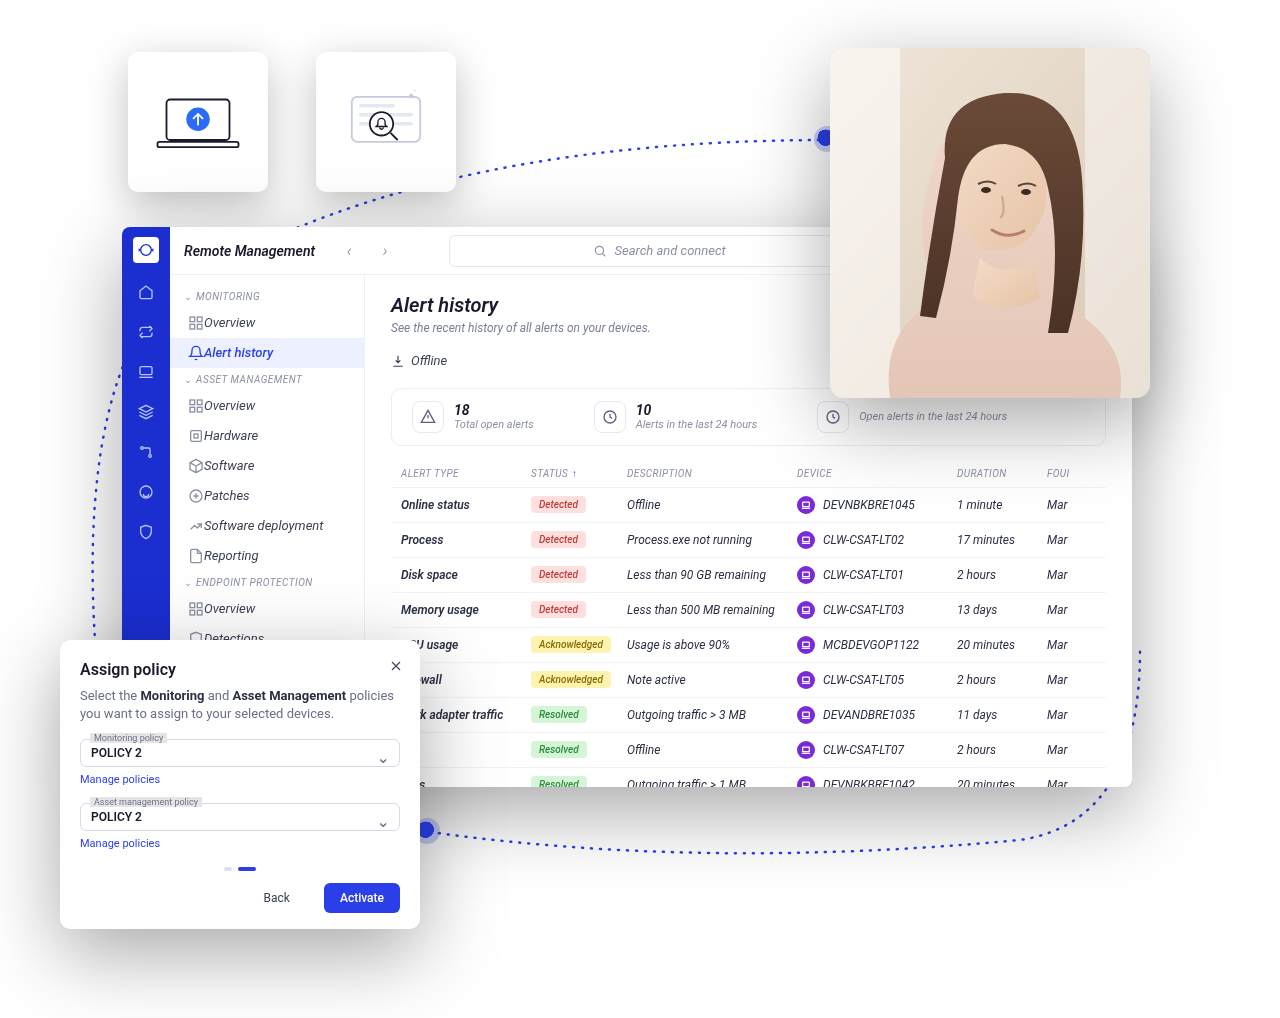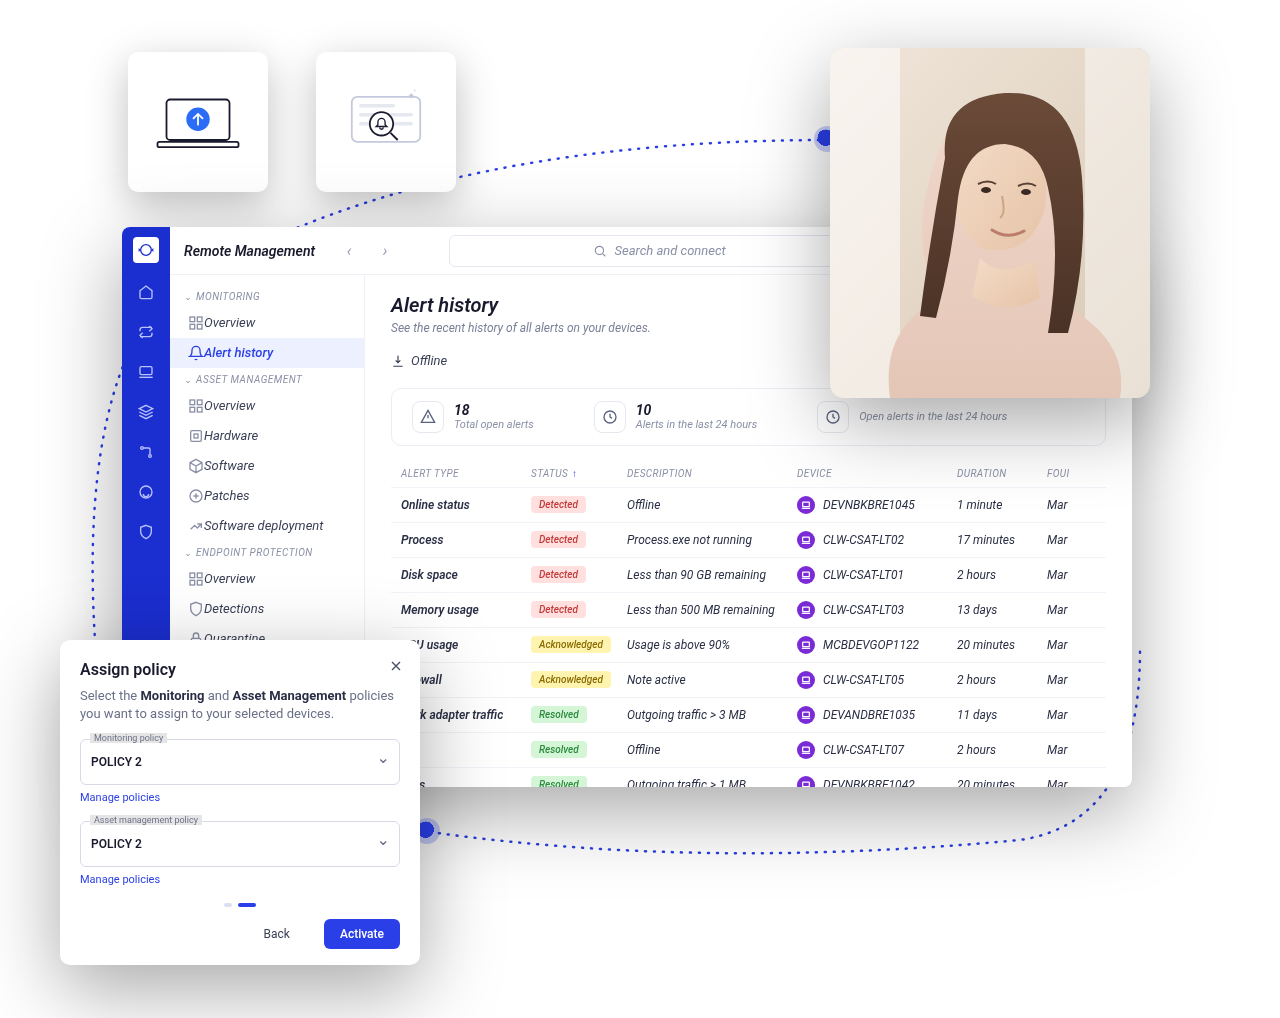--- a/index.html
+++ b/index.html
@@ -58,21 +58,21 @@
   .sort-arrow { color:#2a3fe8; font-weight:700; margin-left:4px;}
 
   
   .dialog { position: absolute; top: 640px; left: 60px; width: 360px; background: #fff; border-radius: 10px; box-shadow: 0 24px 80px rgba(0,0,0,0.35); padding: 20px 20px 16px; z-index: 3; }
   .dlg-title { font-size: 16px; font-weight: 600; color: #1a1a2e; }
   .dlg-close { position: absolute; right: 16px; top: 18px; color: #4a4f66; cursor: pointer; }
   .dlg-desc { font-size: 13px; color: #6b7088; margin-top: 8px; line-height: 1.4; }
   .dlg-desc b { color:#2b2f45; }
   .field { position: relative; margin-top: 16px; }
   .field label { position: absolute; top: -6px; left: 10px; background: #e5e5e5; padding: 0 4px; font-size: 9px; color: #6b7088; }
-  .field select { width: 100%; height: 46px; border: 1px solid #d7dae5; border-radius: 6px; padding: 0 10px; font-size: 12px; font-weight:600; color:#1a1a2e; appearance:none; background:#fff;}
+  .field select { width: 100%; height: 28px; border: 1px solid #d7dae5; border-radius: 6px; padding: 0 10px; font-size: 12px; font-weight:600; color:#1a1a2e; appearance:none; background:#fff;}
   .field .chev { position:absolute; right:10px; top:9px; color:#6b7088; pointer-events:none;}
   .manage { font-size: 11px; color: #2a3fe8; margin-top: 6px; display: inline-block; cursor: pointer; }
   .dots { display: flex; gap: 6px; justify-content: center; margin-top: 16px; }
   .dots span { width: 8px; height: 4px; border-radius: 2px; background: #dcdff0; }
   .dots span.on { width: 18px; background: #2a3fe8; }
   .dlg-actions { display: flex; justify-content: flex-end; gap: 24px; margin-top: 12px; align-items:center;}
   .btn-back { background: none; border: none; font-size: 12px; color: #3a3f55; cursor: pointer; padding:8px 10px;}
   .btn-primary { background: #2a3fe8; color: #fff; border: none; border-radius: 6px; padding: 8px 16px; font-size: 12px; font-weight: 500; cursor: pointer; text-align: center; }
 
   
@@ -228,20 +228,26 @@
               <circle cx="12" cy="12" r="9"></circle>
               <path d="M8 12h8M12 8v8"></path>
             </svg>
             <span>Patches</span>
           </div>
           <div class="sb-item">
             <svg class="sb-icon" viewBox="0 0 24 24" fill="none" stroke="currentColor" stroke-width="2">
               <path d="M4 17l6-6 4 4 6-6M14 9h6v6"></path>
             </svg>
             <span>Software deployment</span>
+          </div>
+          <div class="sb-item">
+            <svg class="sb-icon" viewBox="0 0 24 24" fill="none" stroke="currentColor" stroke-width="2">
+              <path d="M14 2H6a2 2 0 00-2 2v16a2 2 0 002 2h12a2 2 0 002-2V8z M14 2v6h6"></path>
+            </svg>
+            <span>Reporting</span>
           </div>
           <div class="sb-head"><span style="font-size:9px">⌄</span> ENDPOINT PROTECTION</div>
           <div class="sb-item">
             <svg class="sb-icon" viewBox="0 0 24 24" fill="none" stroke="currentColor" stroke-width="2">
               <rect x="3" y="3" width="7" height="7"></rect>
               <rect x="14" y="3" width="7" height="7"></rect>
               <rect x="3" y="14" width="7" height="7"></rect>
               <rect x="14" y="14" width="7" height="7"></rect>
             </svg>
             <span>Overview</span>

